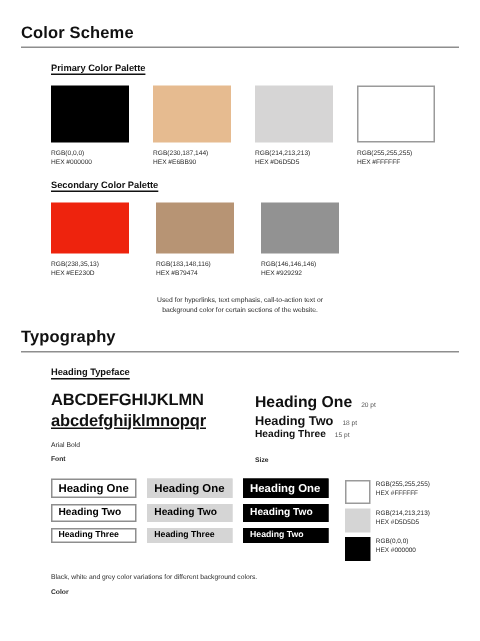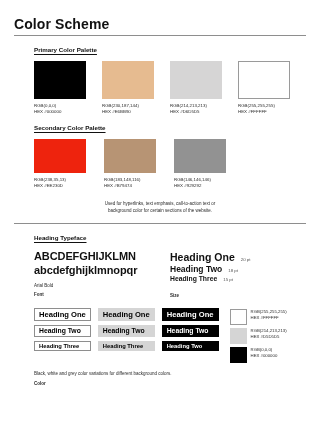--- a/index.html
+++ b/index.html
@@ -18,21 +18,21 @@
   .page {
     width: 320px;
     height: 427px;
     box-sizing: border-box;
     padding: 0 14px;
     position: relative;
   }
 
   
   .section-title {
-    font-size: 14px;
+    font-size: 11px;
     font-weight: bold;
     color: #111;
     letter-spacing: 0.1px;
     padding-bottom: 3px;
   }
   .section-rule {
     height: 1px;
     background: #8e8e8e;
     margin-bottom: 10px;
   }
@@ -96,20 +96,21 @@
   }
   .specimen-line {
     font-size: 11px;
     line-height: 13.5px;
     font-weight: bold;
     letter-spacing: -0.1px;
     color: #111;
   }
   .specimen-line.lower {
     font-weight: bold;
+    text-decoration: underline;
   }
   .meta-label {
     font-size: 4.5px;
     color: #2a2a2a;
     margin-top: 6px;
   }
   .meta-label.strong {
     font-weight: bold;
     margin-top: 4px;
   }
@@ -254,20 +255,21 @@
 
     <div class="caption">
       <div>Used for hyperlinks, text emphasis, call-to-action text or</div>
       <div>background color for certain sections of the website.</div>
     </div>
   </div>
 
   <div class="spacer-sm"></div>
 
   <div>
+    <div class="section-title">Typography</div>
     <div class="section-rule"></div>
 
     <div class="sub-title">Heading Typeface</div>
 
     <div class="type-wrap">
       <div class="specimen">
         <div class="specimen-line">ABCDEFGHIJKLMN</div>
         <div class="specimen-line lower">abcdefghijklmnopqr</div>
         <div class="meta-label">Arial Bold</div>
         <div class="meta-label strong">Font</div>

